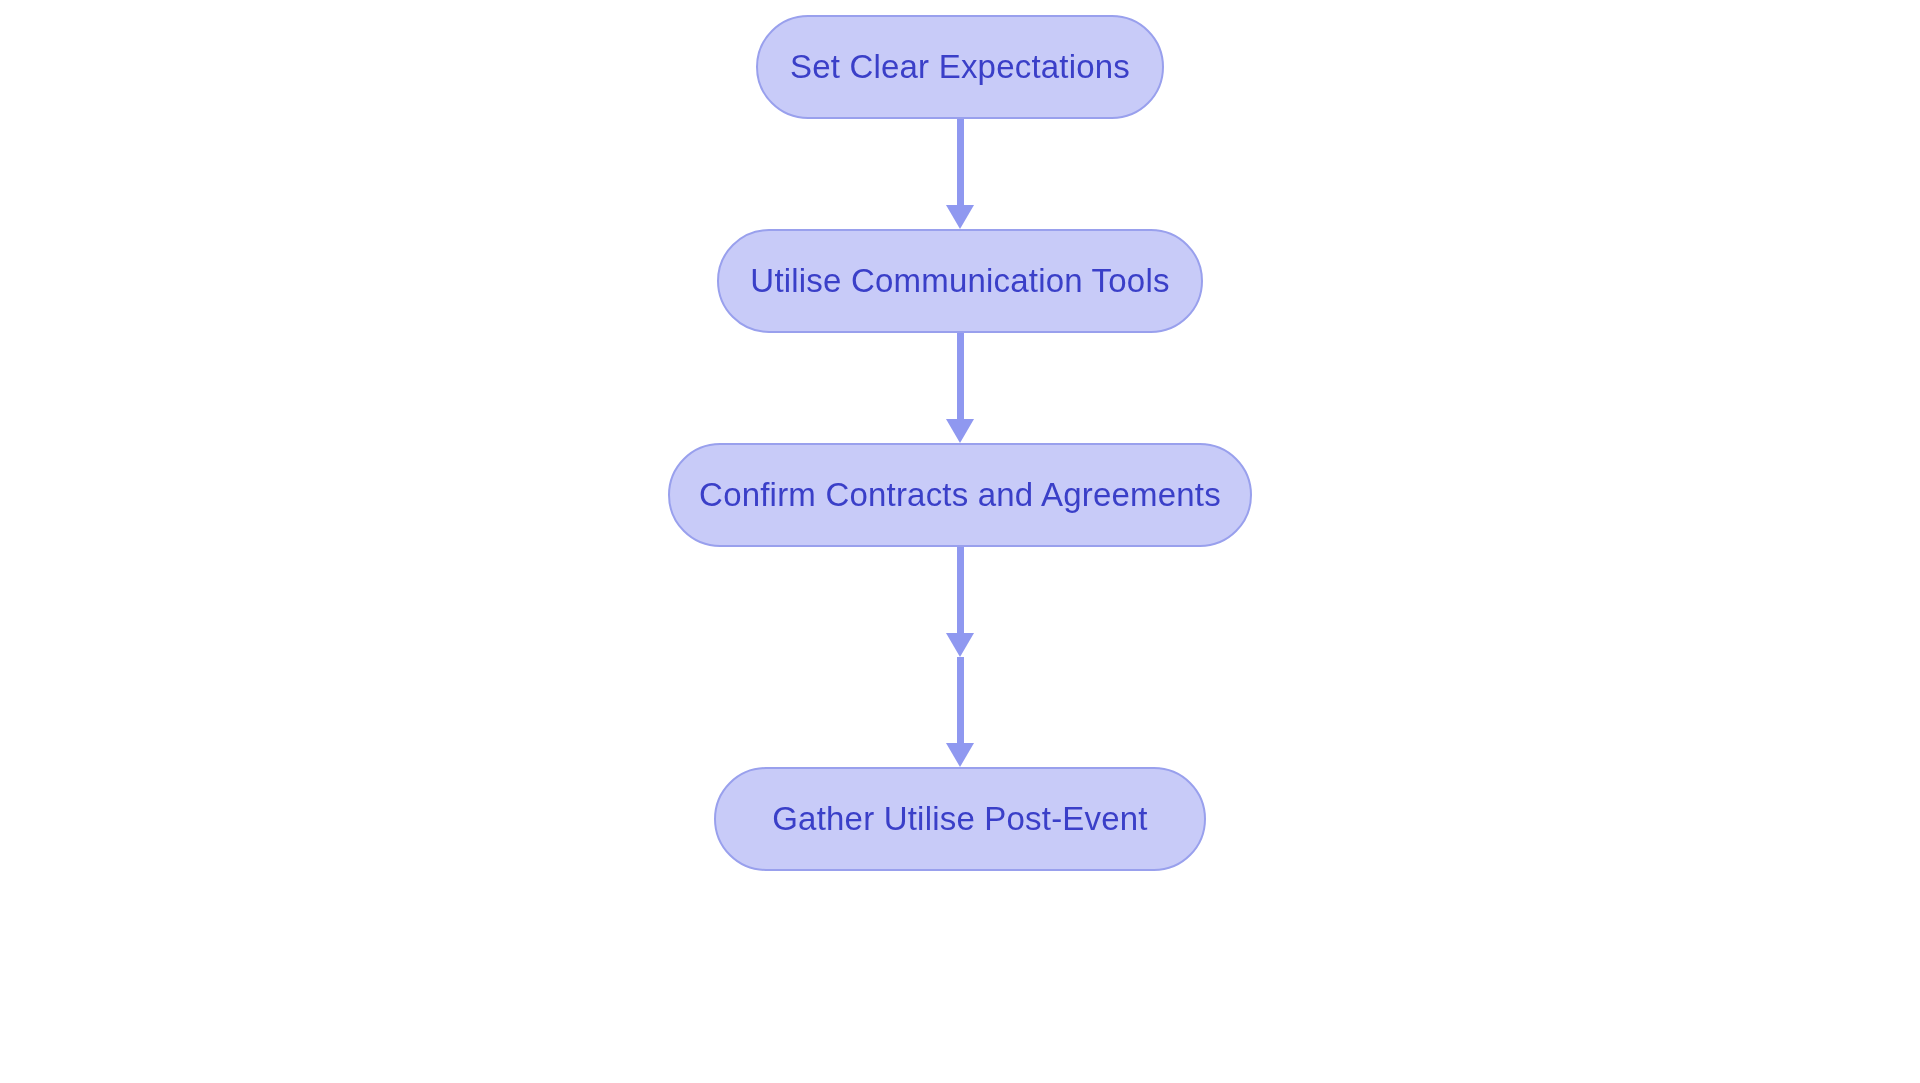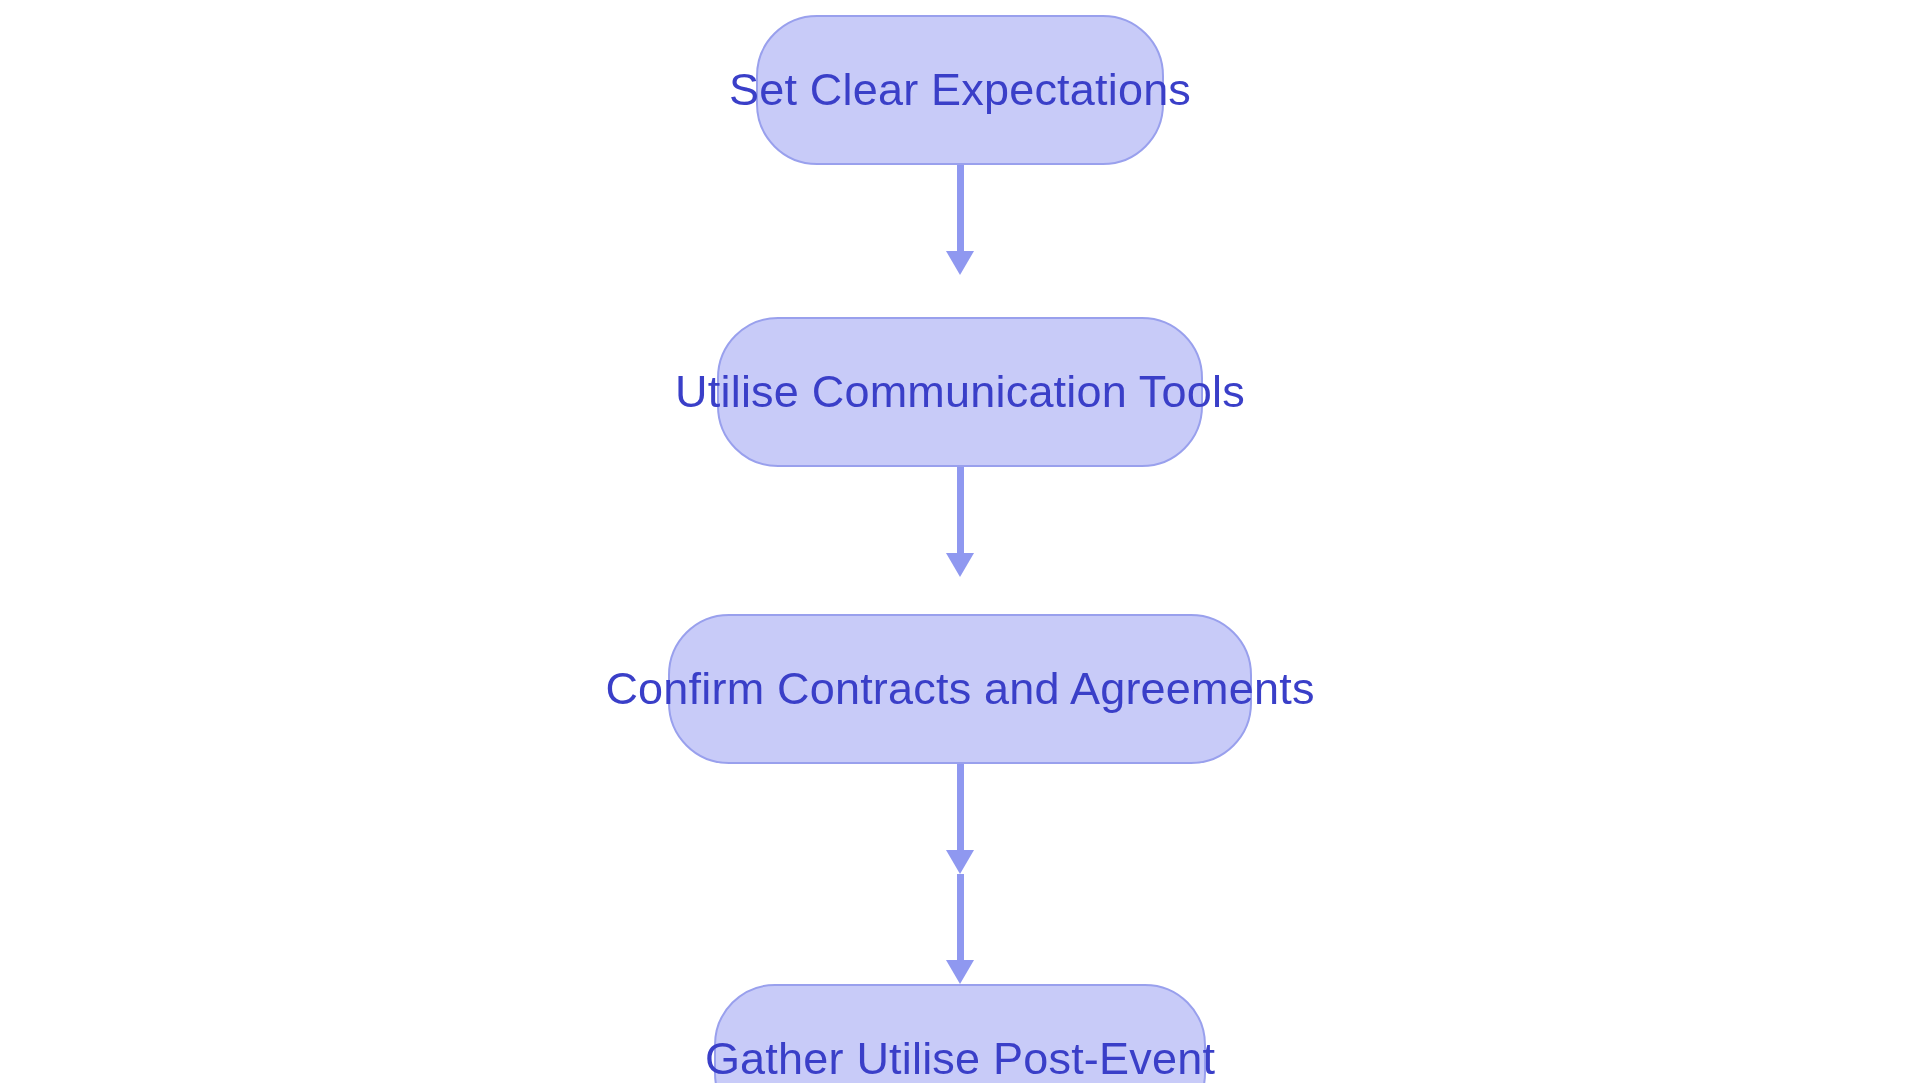--- a/index.html
+++ b/index.html
@@ -19,36 +19,36 @@
     position: absolute;
     top: 15px;
     left: 0;
     width: 1920px;
     display: flex;
     flex-direction: column;
     align-items: center;
   }
   .node {
     box-sizing: border-box;
-    height: 150px;
+    height: 104px;
     border-radius: 61px;
     background: var(--node-fill, #c8cbf8);
     border: 2.5px solid var(--node-border, #99a0ed);
     display: flex;
     align-items: center;
     justify-content: center;
     color: var(--node-text, #3a3fc8);
-    font-size: 45px;
+    font-size: 33px;
     letter-spacing: 0.2px;
     text-align: center;
     white-space: nowrap;
   }
   .node-0 { width: 408px; }
-  .node-1 { width: 486px; margin-top: 42px; }
-  .node-2 { width: 584px; margin-top: 37px; }
+  .node-1 { width: 486px; }
+  .node-2 { width: 584px; }
   .node-3 { width: 492px; }
   .node-4 { width: 492px; }
   .arrow {
     height: 110px;
     display: flex;
     flex-direction: column;
     align-items: center;
   }
   .arrow .shaft {
     width: 7px;

